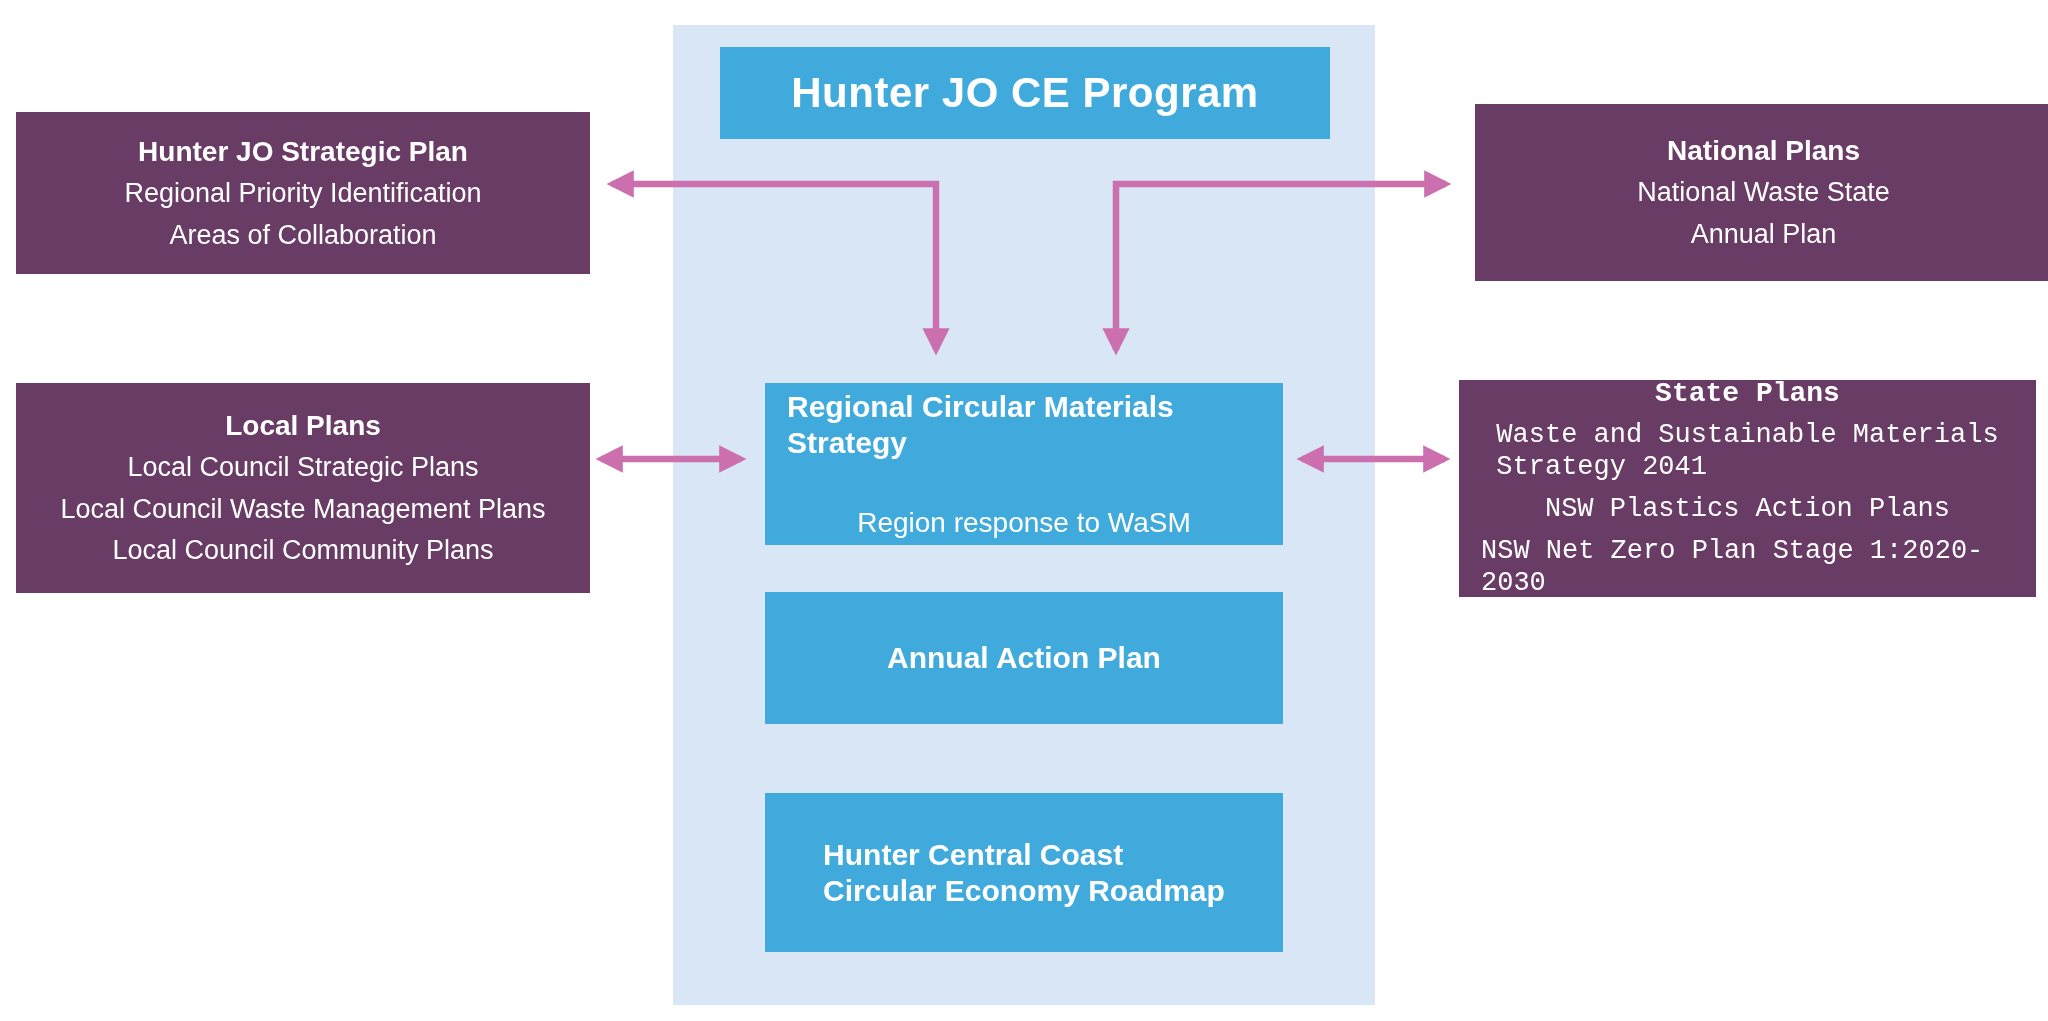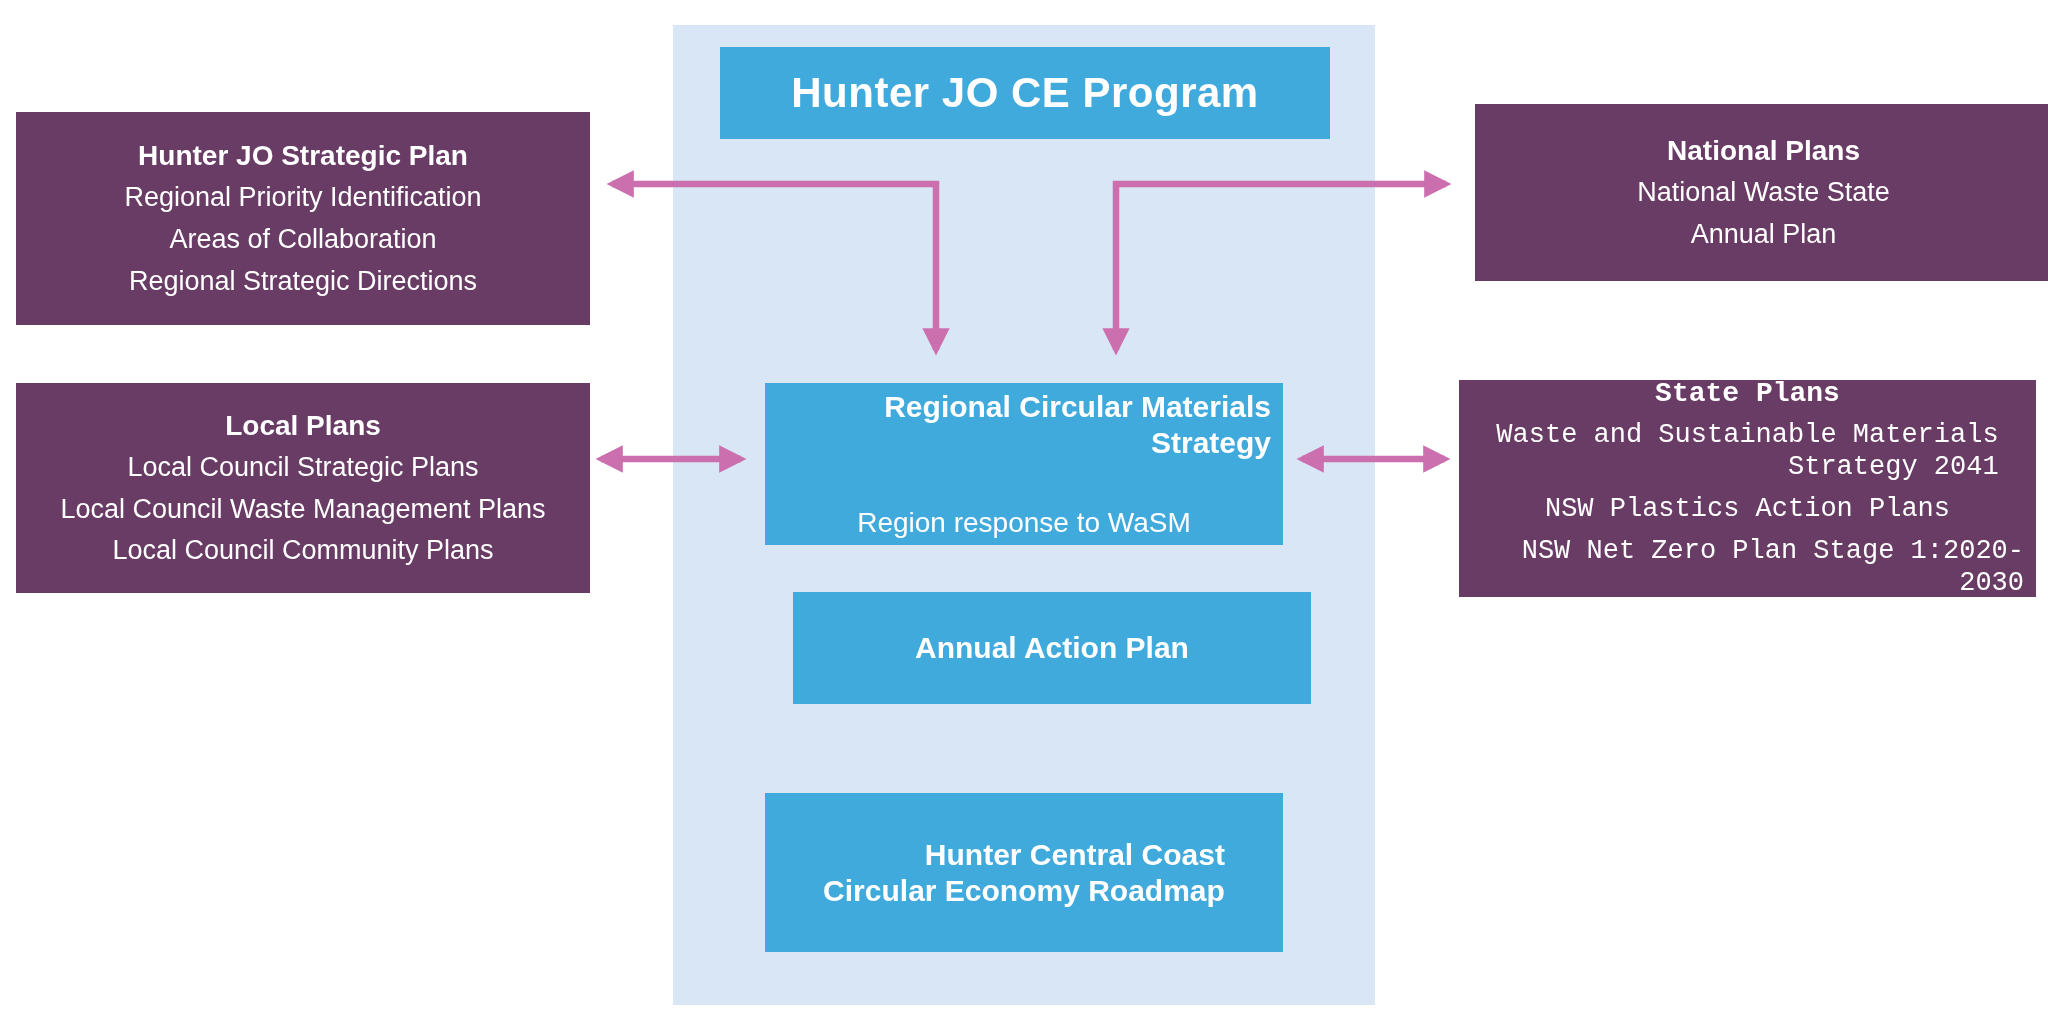--- a/index.html
+++ b/index.html
@@ -13,35 +13,35 @@
   html,body{margin:0;padding:0;background:var(--background);}
   .canvas{
     position:relative;width:2048px;height:1021px;background:var(--background);
     overflow:hidden;font-family:"Liberation Sans",sans-serif;color:var(--text);
   }
   .band{position:absolute;left:673px;top:25px;width:702px;height:980px;background:var(--band);}
   .arrows{position:absolute;left:0;top:0;width:2048px;height:1021px;pointer-events:none;}
   .arrows path.connector{fill:none;stroke:var(--arrow-pink);stroke-width:6.5px;}
   .arrows .mk{fill:var(--arrow-pink);}
   .box{position:absolute;display:flex;flex-direction:column;justify-content:center;
-       align-items:center;text-align:right;box-sizing:border-box;padding:6px 12px;}
+       align-items:center;text-align:left;box-sizing:border-box;padding:6px 22px;}
   .title-box{left:720px;top:47px;width:610px;height:92px;background:var(--box-blue);}
   .title-box .ttl{font-size:42px;font-weight:bold;letter-spacing:0.5px;}
   .pbox{background:var(--box-purple);}
   .pbox .btitle{font-size:28px;font-weight:bold;line-height:1.25;margin:4px 0;}
   .pbox .line{font-size:27px;line-height:1.18;margin:5px 0;white-space:pre-line;}
-  .tl{left:16px;top:112px;width:574px;height:213px;}
+  .tl{left:16px;top:112px;width:574px;height:162px;}
   .bl{left:16px;top:383px;width:574px;height:210px;}
   .tr{left:1459px;top:104px;width:577px;height:177px;margin-left:16px;}
   .br{left:1459px;top:380px;width:577px;height:217px;font-family:Liberation Mono, monospace;}
   .bluebox{background:var(--box-blue);}
   .bluebox .btitle{font-size:30px;font-weight:bold;line-height:1.2;white-space:pre-line;}
   .bluebox .sub{font-size:28px;line-height:1.25;margin-top:44px;}
   .b1{left:765px;top:383px;width:518px;height:162px;}
-  .b2{left:765px;top:592px;width:518px;height:112px;margin-left:28px;}
+  .b2{left:765px;top:592px;width:518px;height:132px;}
   .b3{left:765px;top:793px;width:518px;height:159px;}
 </style>
 </head>
 <body>
 
 <div class="canvas">
 
   <div class="band"></div>
 
   <svg class="arrows" viewBox="0 0 2048 1021" xmlns="http://www.w3.org/2000/svg">
@@ -57,21 +57,20 @@
   </svg>
 
   <div class="box title-box">
     <span class="ttl">Hunter JO CE Program</span>
   </div>
 
   <div class="box pbox tl">
     <div class="btitle">Hunter JO Strategic Plan</div>
     <div class="line">Regional Priority Identification</div>
     <div class="line">Areas of Collaboration</div>
-    <div class="line">Regional Strategic Directions</div>
   </div>
 
   <div class="box pbox bl">
     <div class="btitle">Local Plans</div>
     <div class="line">Local Council Strategic Plans</div>
     <div class="line">Local Council Waste Management Plans</div>
     <div class="line">Local Council Community Plans</div>
   </div>
 
   <div class="box pbox tr">

